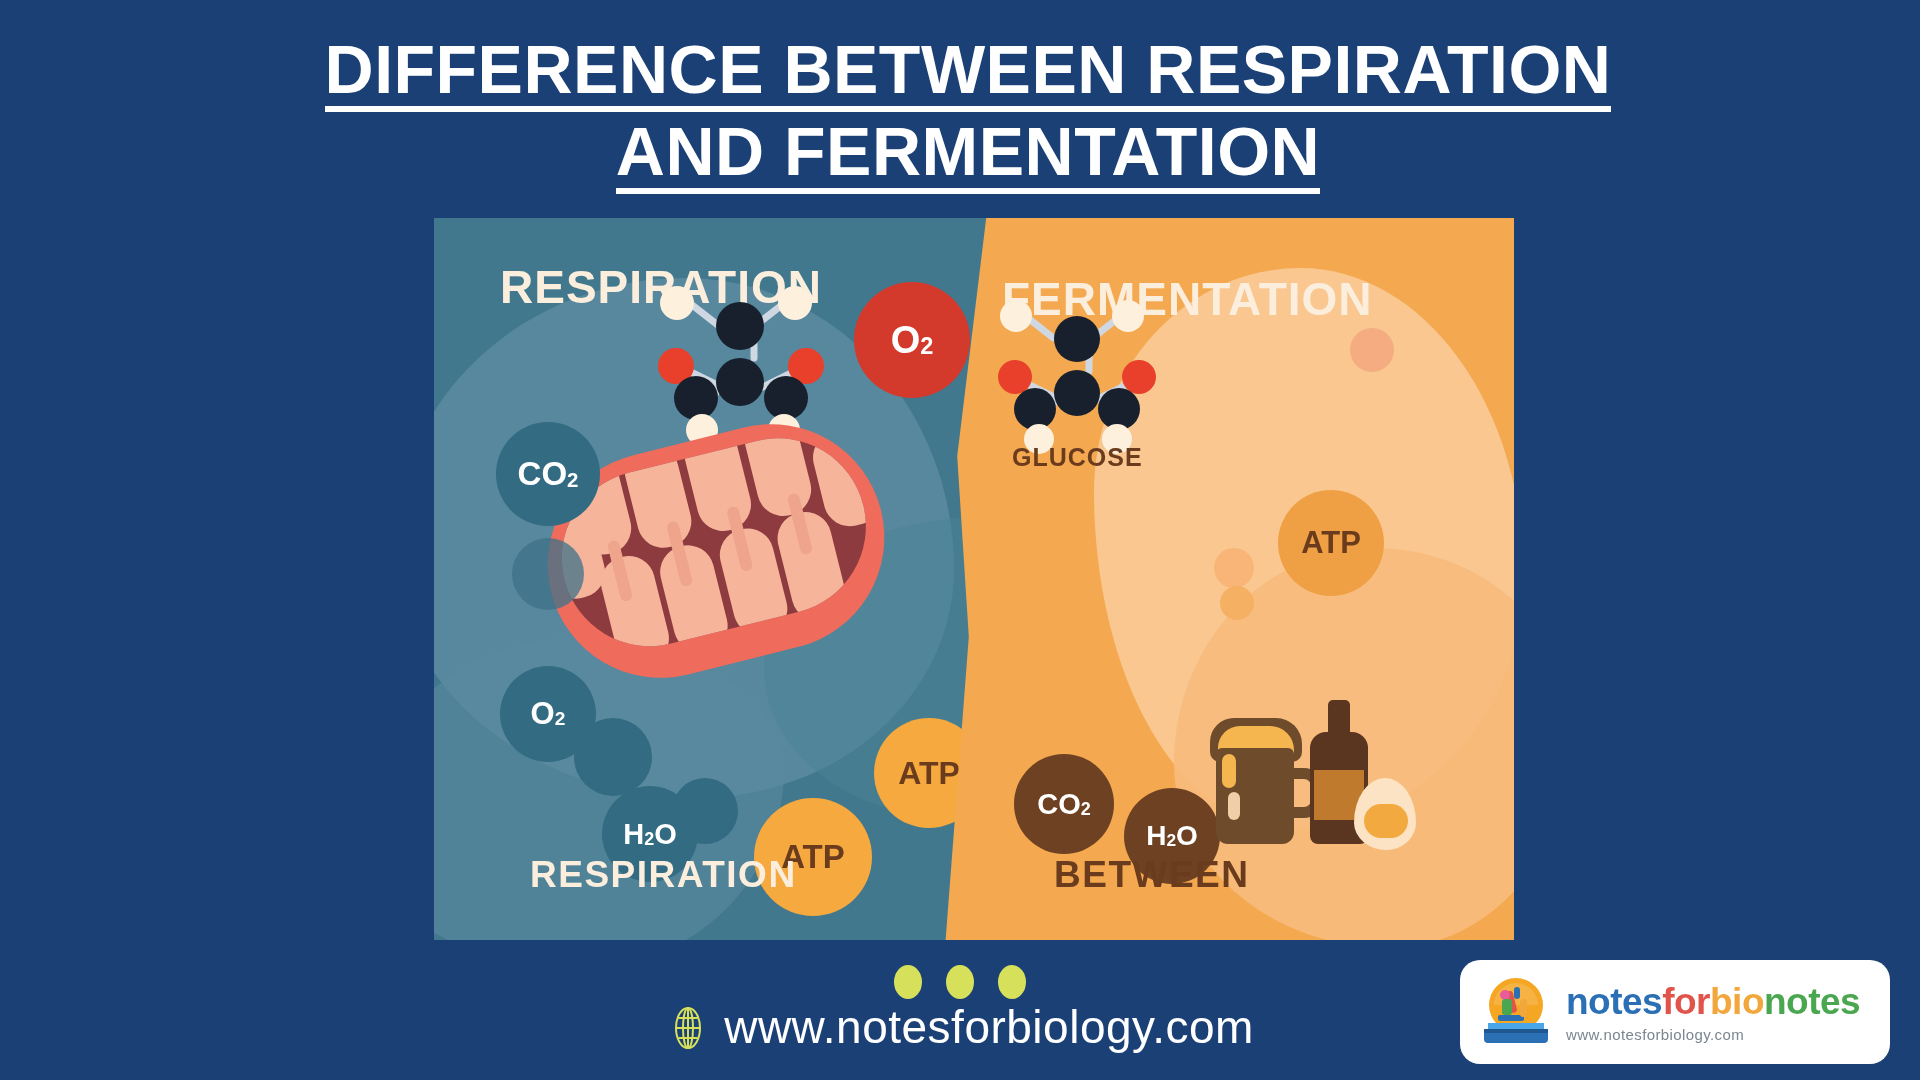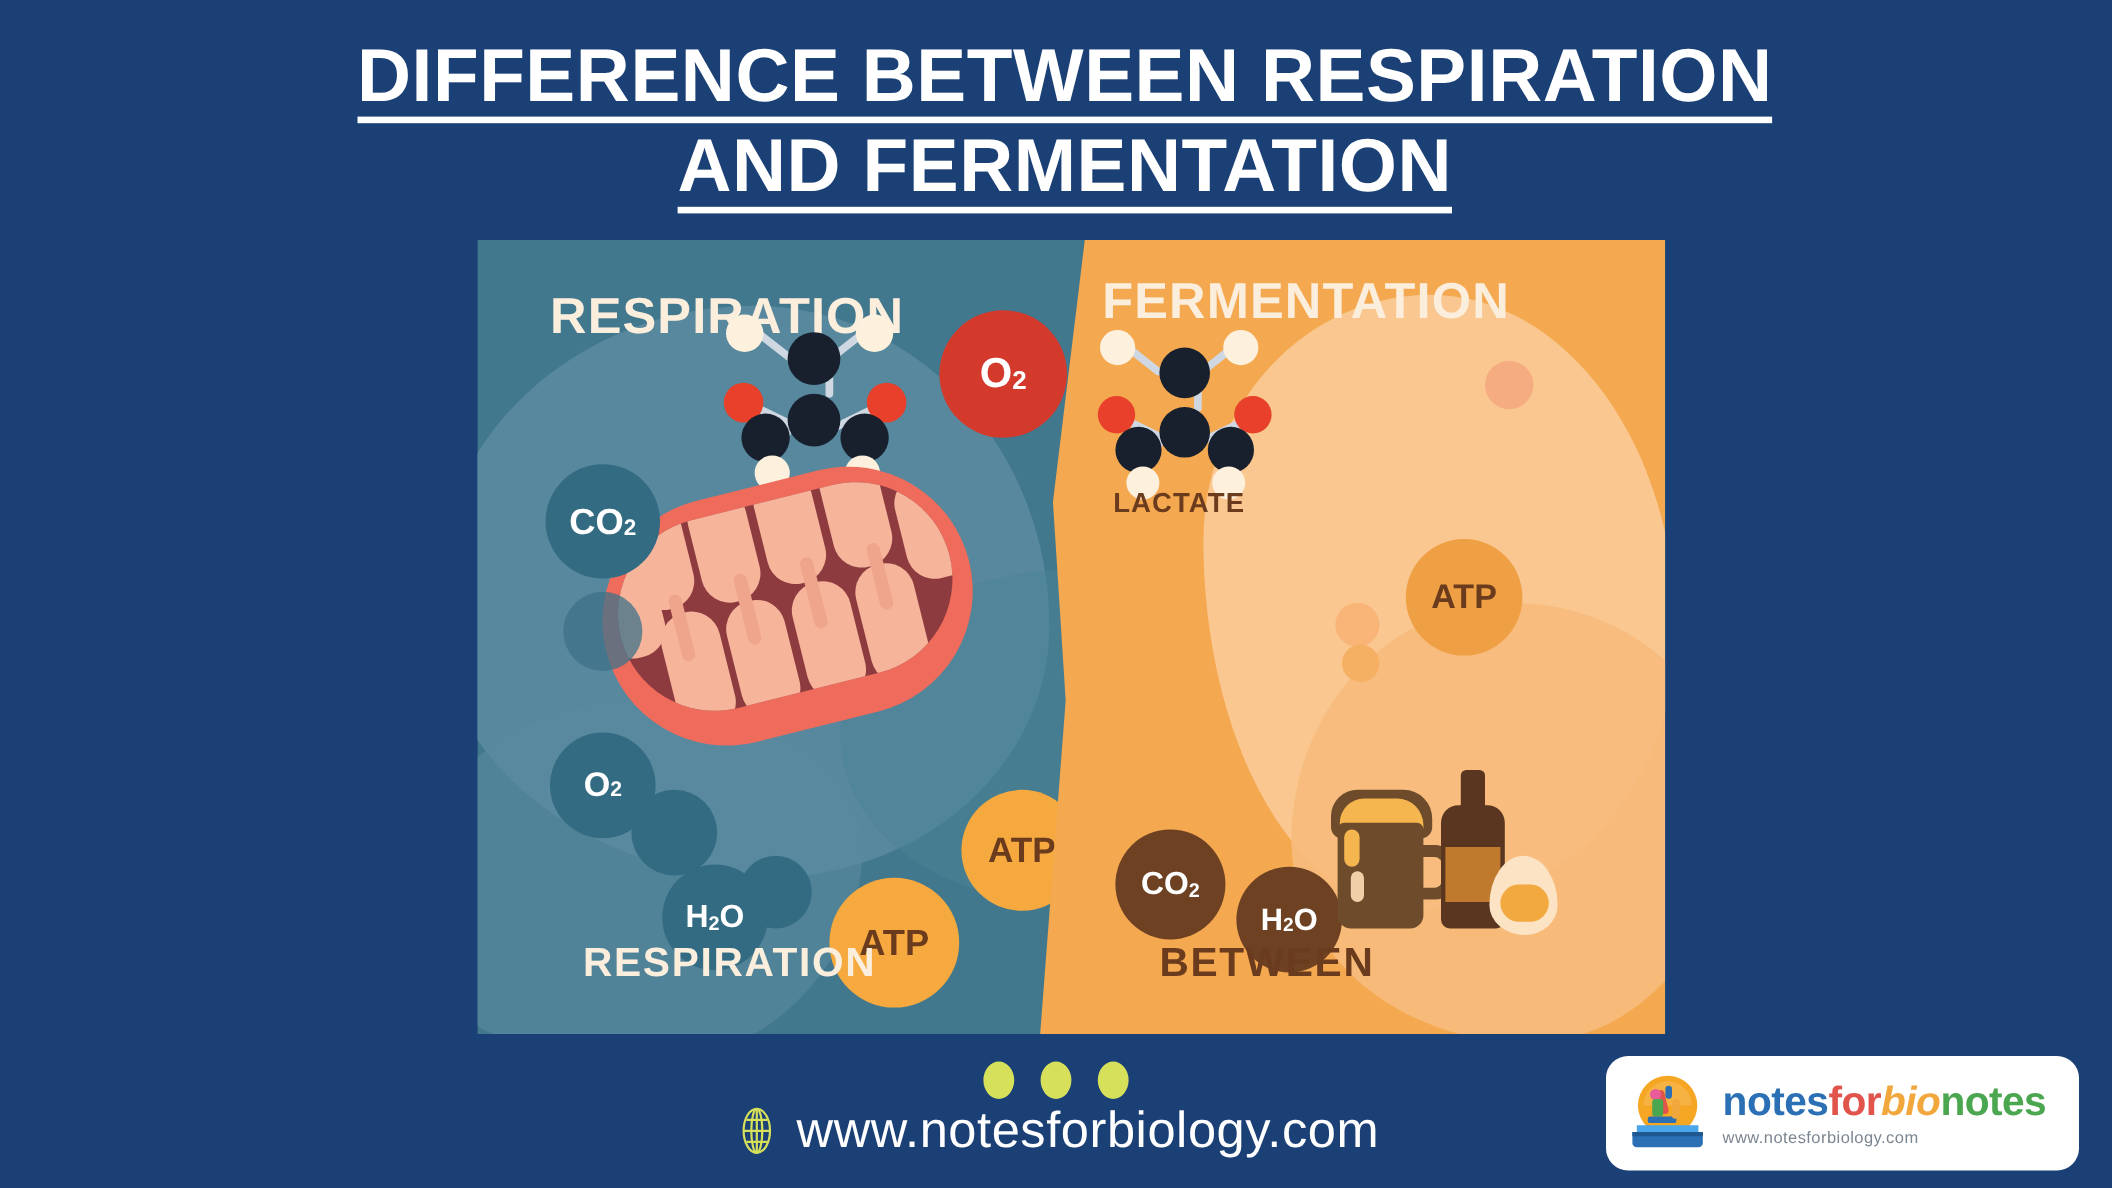--- a/index.html
+++ b/index.html
@@ -92,21 +92,21 @@
   
   .panel-heading{
     position:absolute;
     color:#fbeedd;
     font-weight:bold;
     font-size:46px;
     letter-spacing:1px;
     white-space:nowrap;
   }
   #heading-respiration{ left:66px; top:42px; }
-  #heading-fermentation{ left:568px; top:28px; }
+  #heading-fermentation{ left:568px; top:54px; }
 
   .panel-footer-label{
     position:absolute;
     font-weight:bold;
     font-size:37px;
     letter-spacing:1.5px;
     white-space:nowrap;
   }
   #footer-respiration{ left:96px; bottom:44px; color:#fbeedd; }
   #footer-lactate{ left:620px; bottom:44px; color:#6b3b1d; }
@@ -231,21 +231,21 @@
     position:absolute; right:30px; bottom:16px;
     width:430px; height:104px;
     background:#ffffff; border-radius:20px;
     display:flex; align-items:center; padding:0 18px;
   }
   #logo-mark{ width:76px; height:74px; position:relative; flex:none; }
   #logo-text{ margin-left:12px; line-height:1; }
   #logo-title{ font-size:37px; font-weight:bold; letter-spacing:-.5px; white-space:nowrap; }
   #logo-title .c1{ color:#2b6fb5; }
   #logo-title .c2{ color:#e0544c; }
-  #logo-title .c3{ color:#f2a73c;font-style:italic; }
+  #logo-title .c3{ color:#f2a73c; }
   #logo-title .c4{ color:#4aa64f; }
   #logo-sub{ font-size:15px; color:#7b8691; margin-top:7px; letter-spacing:.4px; }
 </style>
 </head>
 <body>
 
 <div id="title-block">
   <div class="tline" id="title-line1">DIFFERENCE BETWEEN RESPIRATION</div>
   <div class="tline" id="title-line2">AND FERMENTATION</div>
 </div>
@@ -348,21 +348,21 @@
     <div class="atom atom-c" style="left:60px;  top:20px;  width:46px; height:46px;"></div>
     <div class="atom atom-o" style="left:4px;   top:64px;  width:34px; height:34px;"></div>
     <div class="atom atom-o" style="left:128px; top:64px;  width:34px; height:34px;"></div>
     <div class="atom atom-c" style="left:60px;  top:74px;  width:46px; height:46px;"></div>
     <div class="atom atom-c" style="left:20px;  top:92px;  width:42px; height:42px;"></div>
     <div class="atom atom-c" style="left:104px; top:92px;  width:42px; height:42px;"></div>
     <div class="atom atom-h" style="left:30px;  top:128px; width:30px; height:30px;"></div>
     <div class="atom atom-h" style="left:108px; top:128px; width:30px; height:30px;"></div>
   </div>
 
-  <div class="glucose-caption" id="glucose-label">LACTATE</div>
+  <div class="glucose-caption" id="glucose-label">GLUCOSE</div>
 
   <div class="bubble" id="bubble-dot-right"></div>
 
   <div class="bubble" id="bubble-atp-3">ATP</div>
 
   <div class="bubble b-brown" id="bubble-co2-right">
     <span>CO</span>
       <sub>2</sub>
   </div>
   <div class="bubble b-brown" id="bubble-h2o-right">

